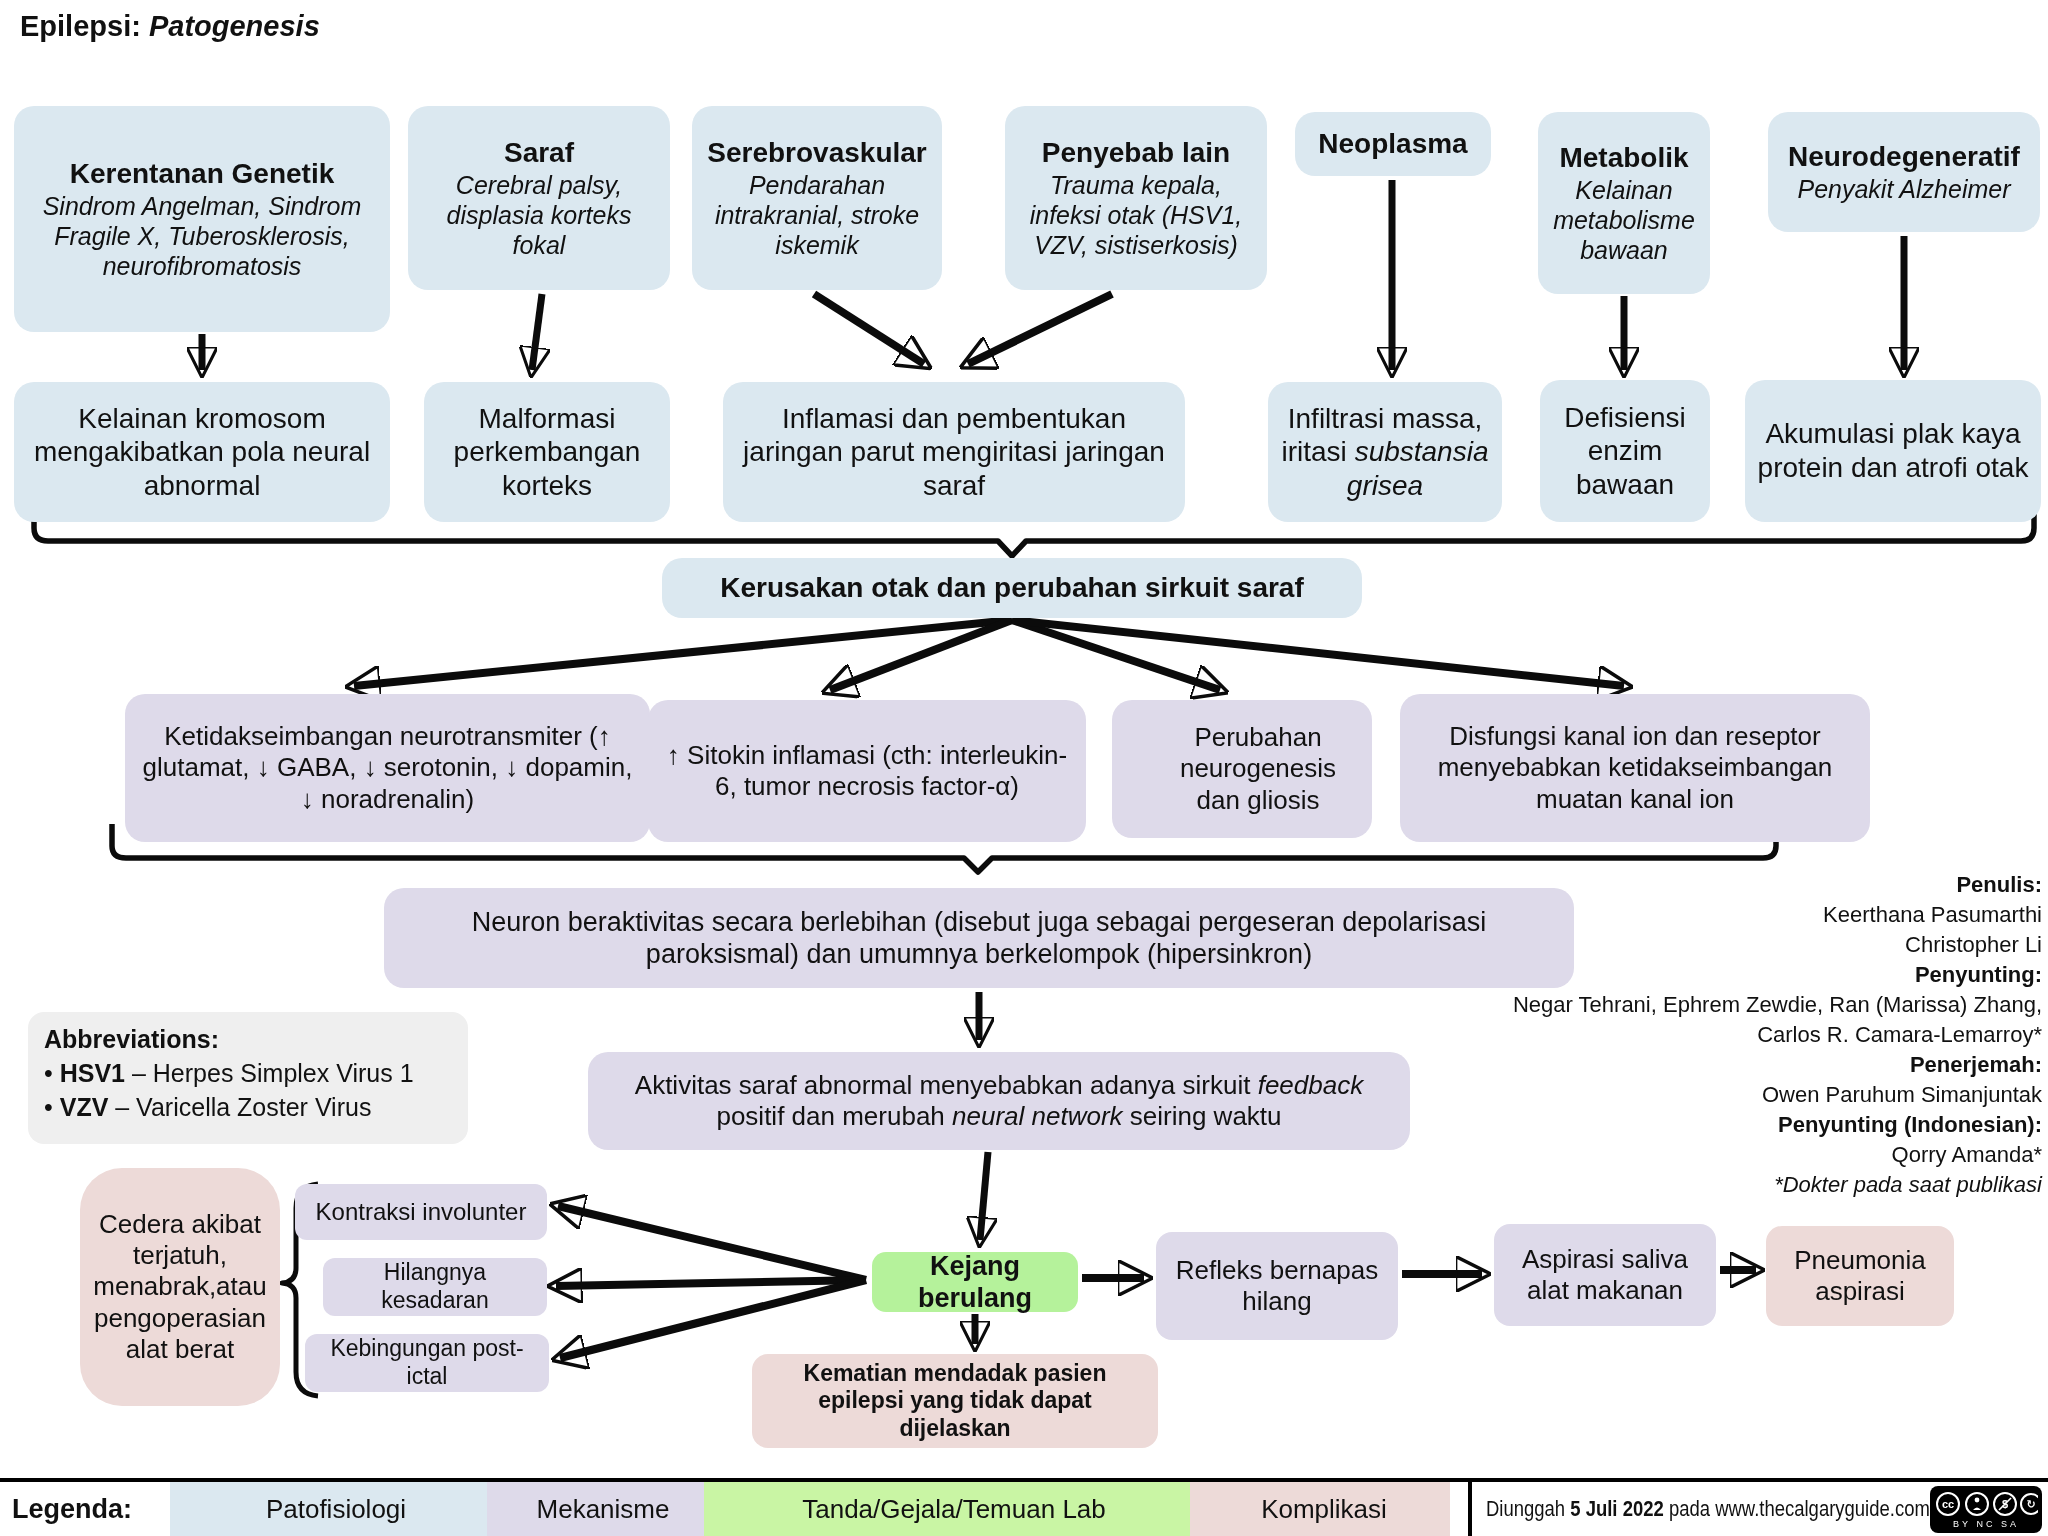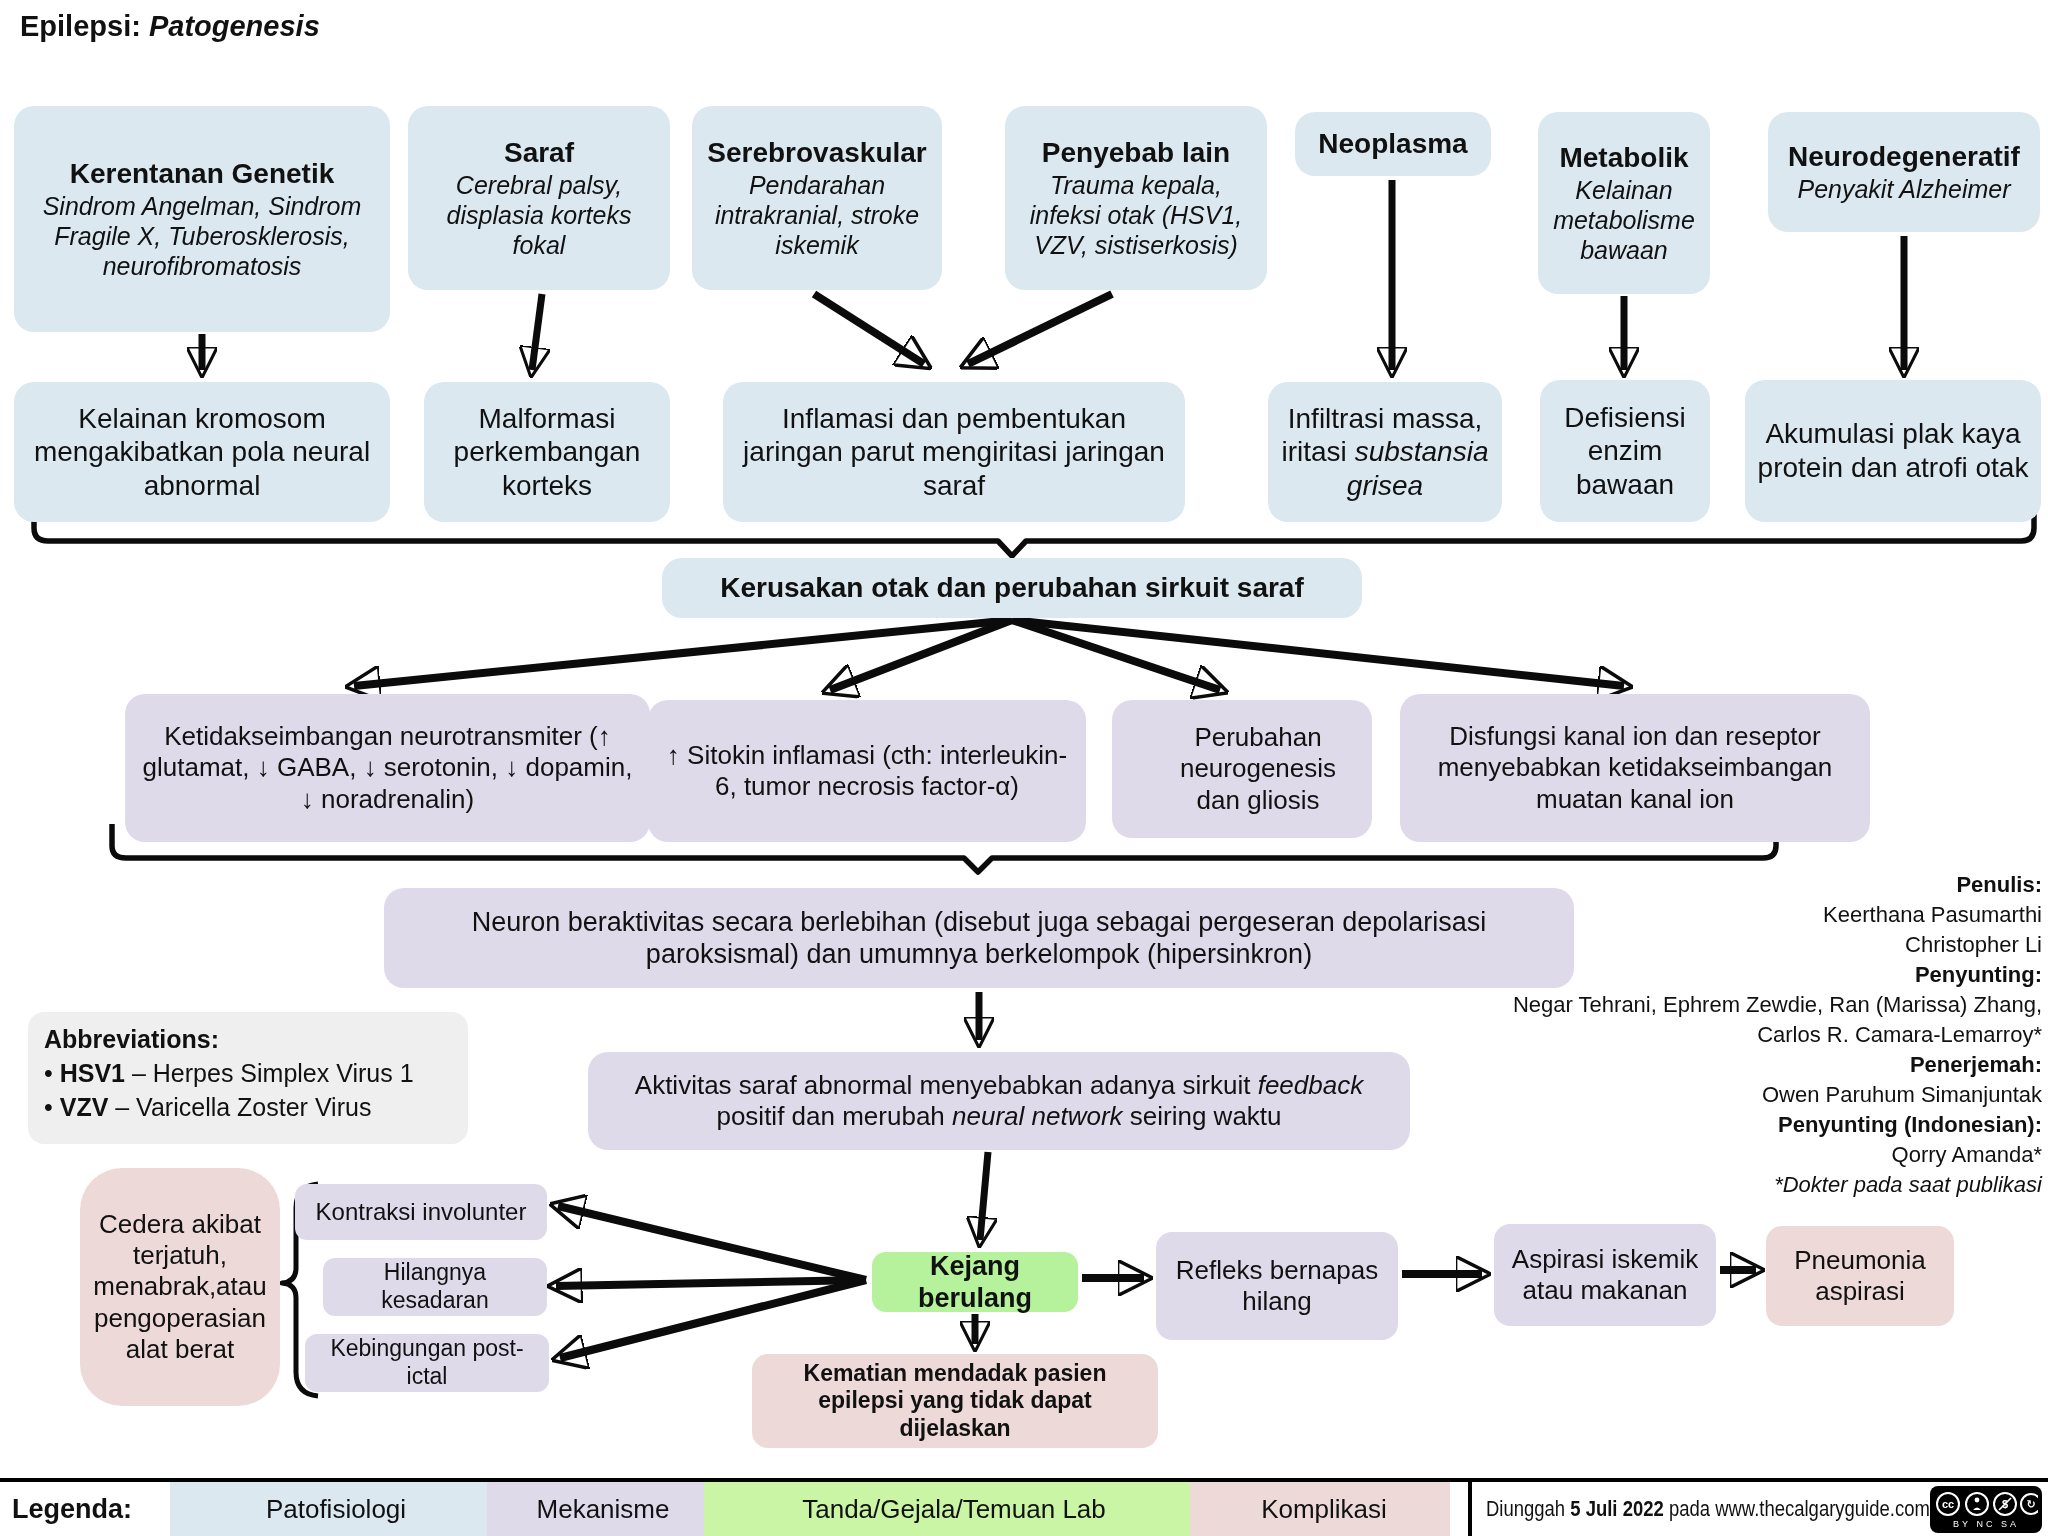--- a/index.html
+++ b/index.html
@@ -180,21 +180,21 @@
   </div>
 
   <div class="box green b t27" style="left:872px;top:1252px;width:206px;height:60px;border-radius:14px;">
     <div>Kejang berulang</div>
   </div>
 
   <div class="box purple t26" style="left:1156px;top:1232px;width:242px;height:108px;border-radius:16px;">
     <div>Refleks bernapas hilang</div>
   </div>
   <div class="box purple t26" style="left:1494px;top:1224px;width:222px;height:102px;border-radius:16px;">
-    <div>Aspirasi iskemik atau makanan</div>
+    <div>Aspirasi saliva alat makanan</div>
   </div>
   <div class="box pink t26" style="left:1766px;top:1226px;width:188px;height:100px;border-radius:16px;">
     <div>Pneumonia aspirasi</div>
   </div>
 
   <div class="box pink b t23" style="left:752px;top:1354px;width:406px;height:94px;border-radius:16px;">
     <div>Kematian mendadak pasien epilepsi yang tidak dapat dijelaskan</div>
   </div>
 
   <div id="legend-bar">

